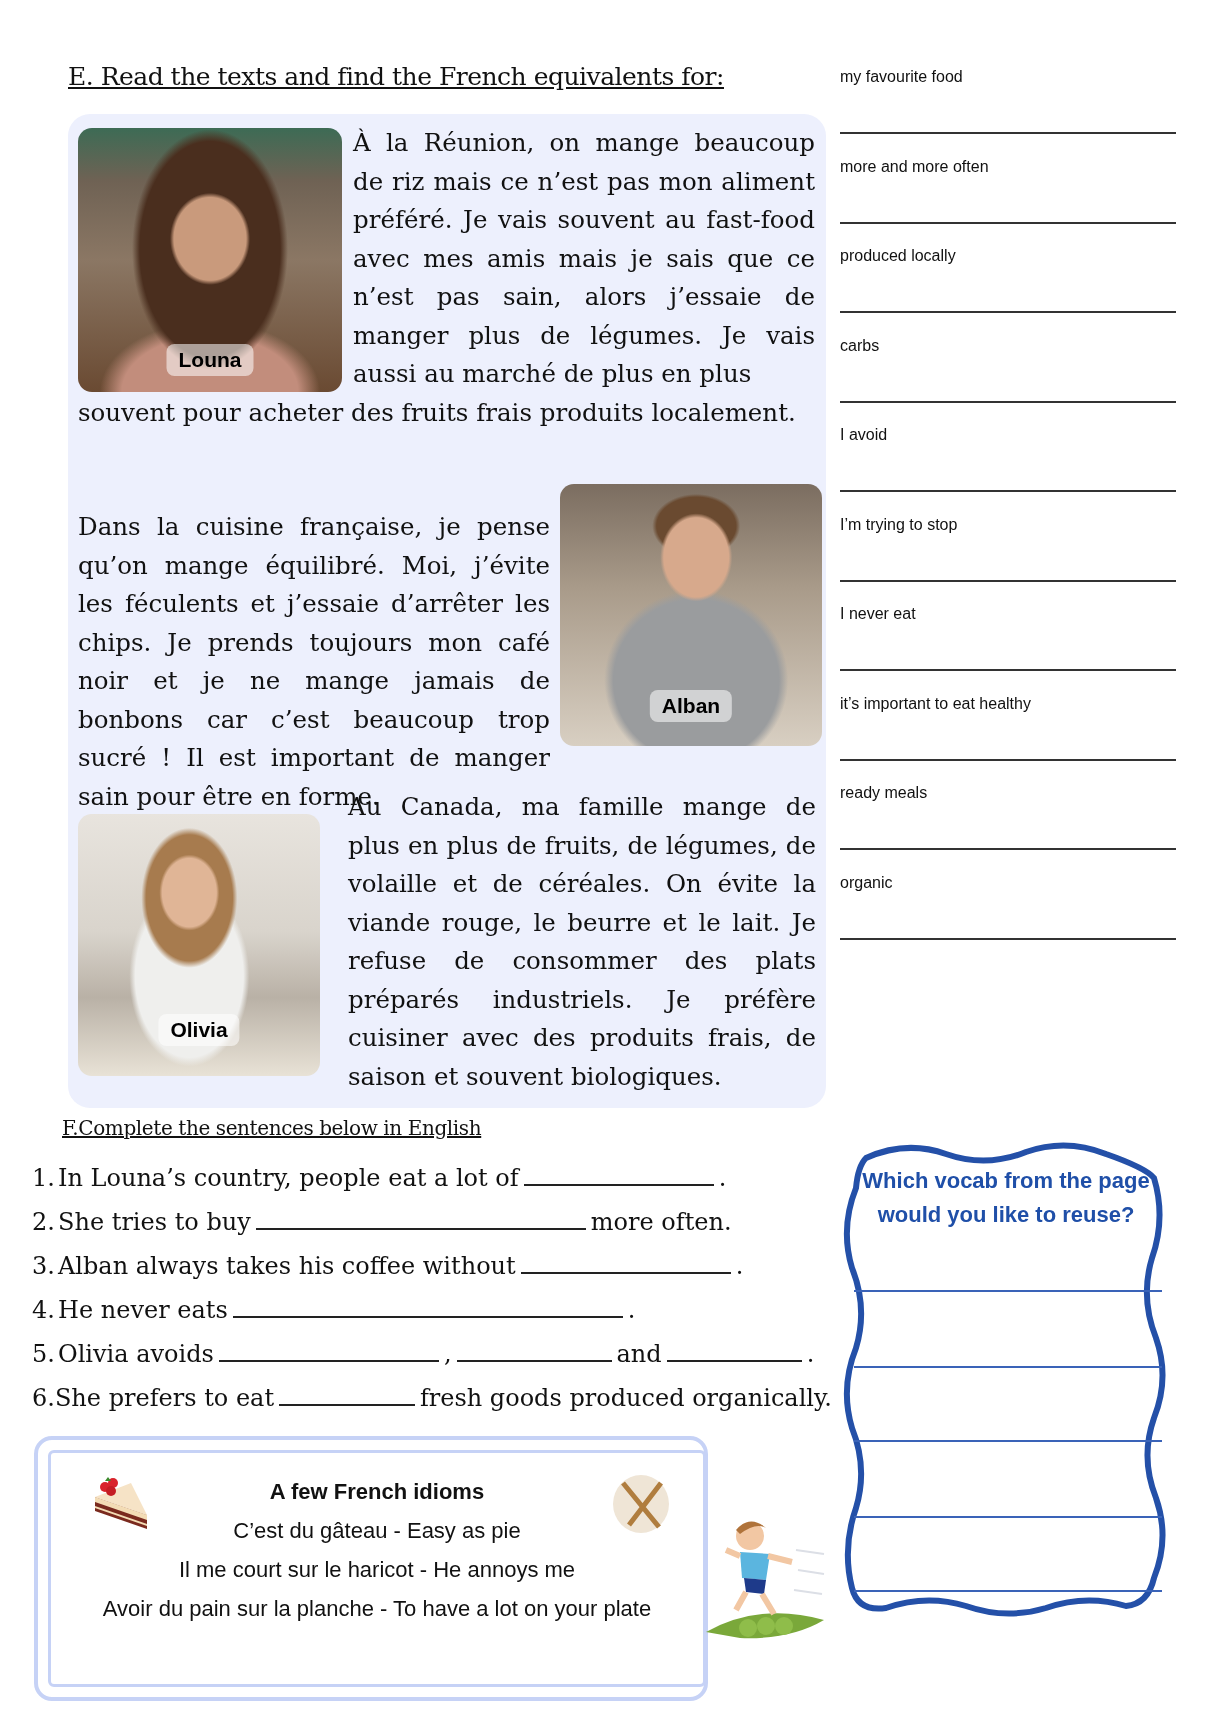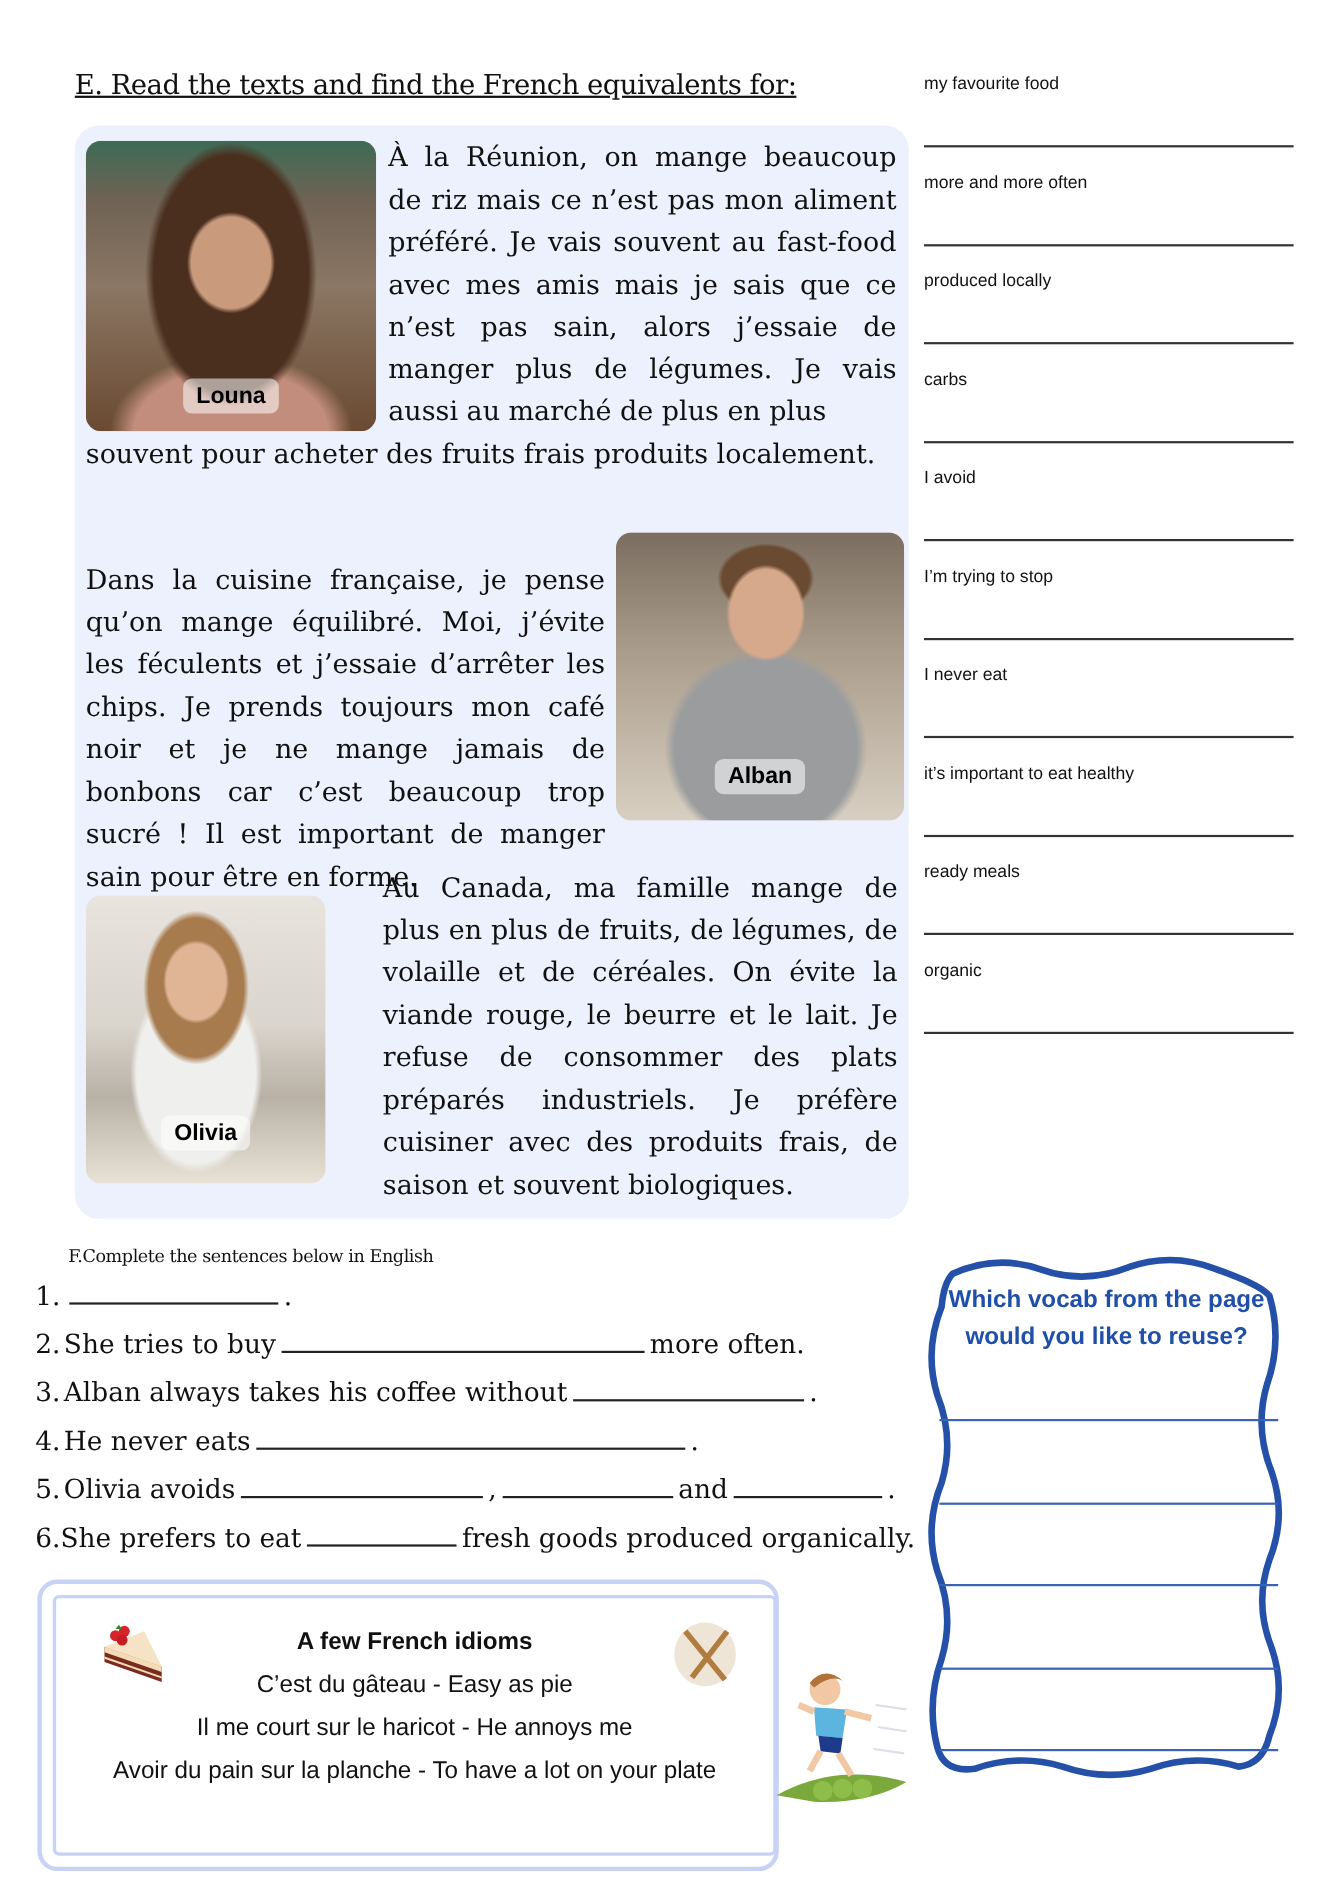--- a/index.html
+++ b/index.html
@@ -50,21 +50,21 @@
       left: 492px; top: 370px; width: 262px; height: 262px;
       background:
         radial-gradient(ellipse 36px 44px at 52% 28%, #d7a98c 0 90%, transparent 100%),
         radial-gradient(ellipse 44px 32px at 52% 16%, #6a4a30 0 90%, transparent 100%),
         radial-gradient(ellipse 92px 90px at 52% 75%, #9a9c9e 0 90%, transparent 100%),
         linear-gradient(180deg, #7b6d60 0%, #a99b8a 40%, #d8cfc2 100%);
       text-align: center;
     }
     .photo-alban .label { bottom: 24px; }
     .photo-olivia {
-      left: 10px; top: 700px; width: 218px; height: 262px;
+      left: 10px; top: 700px; width: 242px; height: 262px;
       background:
         radial-gradient(ellipse 30px 38px at 46% 30%, #e0b596 0 90%, transparent 100%),
         radial-gradient(ellipse 48px 70px at 46% 32%, #a77b4e 0 90%, transparent 100%),
         radial-gradient(ellipse 60px 90px at 46% 62%, #efefed 0 90%, transparent 100%),
         linear-gradient(180deg, #e8e4de 0%, #d9d4cc 45%, #b9b1a6 70%, #e8e2d6 100%);
     }
     .photo-olivia .label { bottom: 30px; }
 
     .para {
       position: absolute; font-size: 24.5px; line-height: 38.5px;
@@ -85,21 +85,21 @@
       position: absolute; top: 4px; left: 0;
     }
     .vocab-item .answer-line {
       position: absolute; left: 0; top: 68px; width: 336px; height: 2px;
       background: #333;
     }
 
     
     .section-f-title {
       position: absolute; left: 62px; top: 1116px;
-      font-size: 16px; letter-spacing: -0.4px; margin-top: 16px;
+      font-size: 20px; text-decoration: underline; letter-spacing: -0.4px;
     }
     .sentences { position: absolute; left: 32px; top: 1156px; width: 800px; }
     .sentence {
       font-size: 24px; height: 44px; line-height: 44px; white-space: nowrap;
       display: flex; align-items: baseline;
     }
     .sentence .num { width: 26px; }
     .blank {
       display: inline-block; border-bottom: 2px solid #222; height: 24px;
       margin: 0 5px; vertical-align: baseline;
@@ -204,20 +204,21 @@
   <div class="vocab-item">
       <span class="prompt">organic</span>
       <div class="answer-line"></div>
     </div>
 </div>
 
 <div class="section-f-title script">F.Complete the sentences below in English</div>
 <div class="sentences script">
   <div class="sentence">
     <span class="num">1.</span>
+    <span>In Louna’s country, people eat a lot of</span>
     <span class="blank" style="width:190px"></span>
     <span>.</span>
   </div>
   <div class="sentence">
     <span class="num">2.</span>
     <span>She tries to buy</span>
     <span class="blank" style="width:330px"></span>
     <span>more often.</span>
   </div>
   <div class="sentence">

